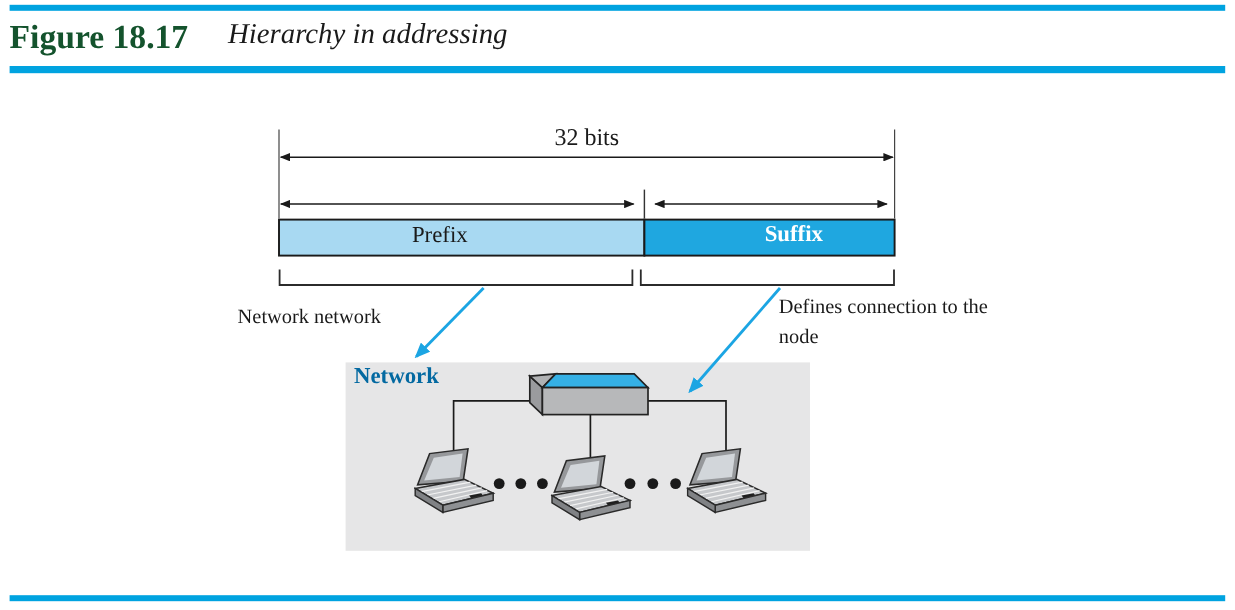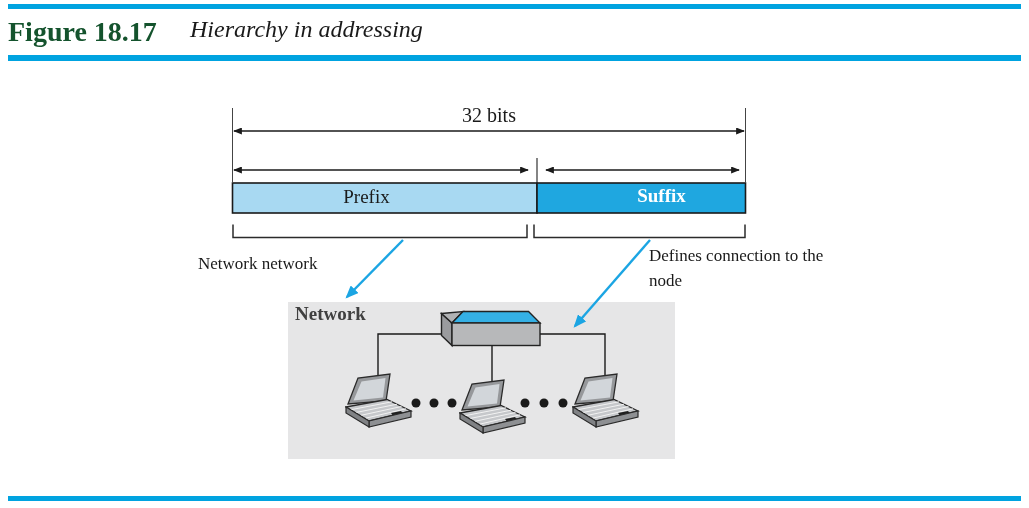--- a/index.html
+++ b/index.html
@@ -15,21 +15,21 @@
   .fig-num{left:8px;top:16px;font-size:28px;font-weight:bold;color:#14532d;}
   .fig-cap{left:190px;top:16px;font-size:24px;font-style:italic;color:#1a1a1a;}
   .meas{font-size:20px;text-align:center;}
   .t-bits32{left:233px;top:104px;width:512px;}
   .t-nbits{left:233px;top:142px;width:300px;}
   .t-rembits{left:537px;top:142px;width:208px;}
   .t-prefix{left:232px;top:186px;width:269px;font-size:19px;text-align:center;}
   .t-suffix{left:537px;top:185px;width:209px;font-size:19px;text-align:center;font-weight:bold;color:#ffffff;margin-left:20px;}
   .t-defnet{left:198px;top:254px;font-size:17px;}
   .t-defcon{left:649px;top:243px;width:192px;font-size:17px;line-height:25px;}
-  .t-network{left:295px;top:303px;font-size:19px;font-weight:bold;color:#404040;}
+  .t-network{left:295px;top:303px;font-size:19px;font-weight:bold;color:#0369a1;}
   .it{font-style:italic;}
   svg{position:absolute;left:0;top:0;}
 </style>
 </head>
 <body>
 
 <div class="page">
 
   <div class="rule rule-top"></div>
   <div class="abs fig-num">Figure 18.17</div>

